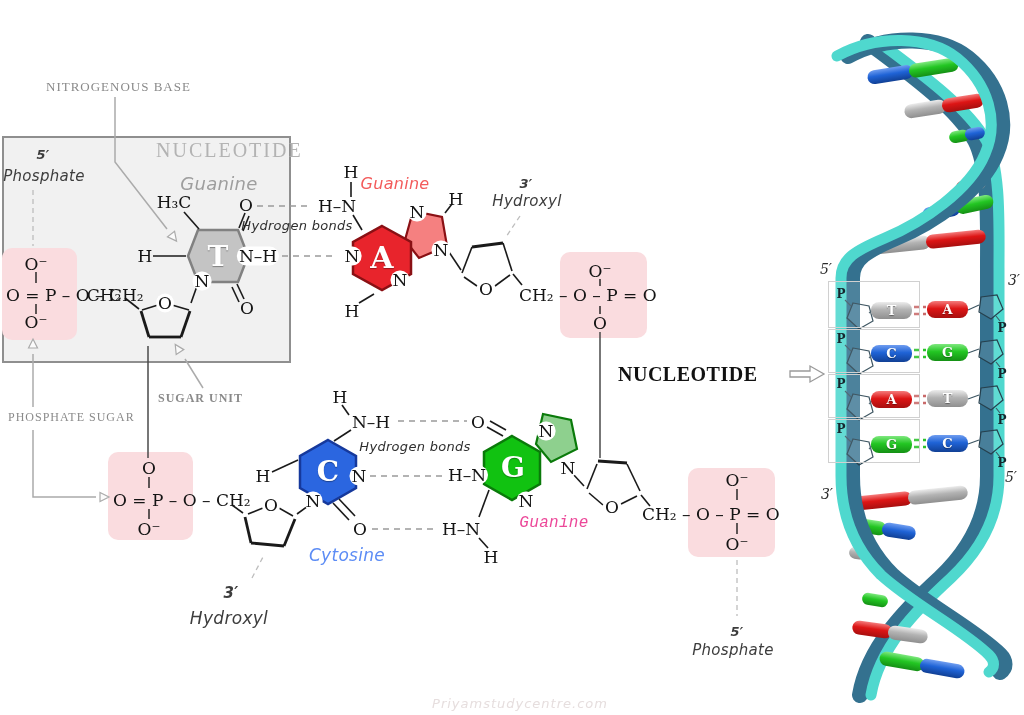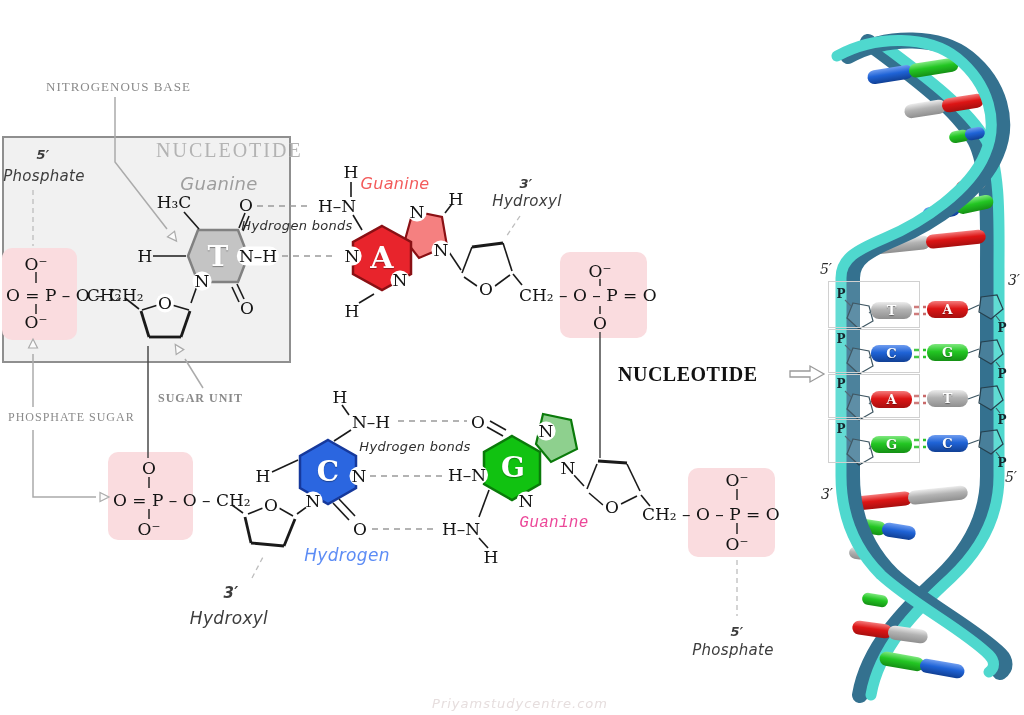--- a/index.html
+++ b/index.html
@@ -313,21 +313,21 @@
   <span class="watermark ctr" style="left:520px;top:703px;position:absolute;">Priyamstudycentre.com</span>
 
   <span class="hand ctr" style="left:43px;top:154px;position:absolute;font-size:13px;font-weight:bold;">5′</span>
   <span class="hand ctr" style="left:44px;top:176px;position:absolute;font-size:15px;">Phosphate</span>
   <span class="hand ctr" style="left:219px;top:183px;position:absolute;font-size:18px;color:#9e9e9e;">Guanine</span>
   <span class="hand ctr" style="left:395px;top:183px;position:absolute;font-size:16px;color:#f35b5b;">Guanine</span>
   <span class="hand ctr" style="left:297px;top:225px;position:absolute;font-size:13px;color:#2f2f2f;">Hydrogen bonds</span>
   <span class="hand ctr" style="left:415px;top:446px;position:absolute;font-size:13px;color:#2f2f2f;">Hydrogen bonds</span>
   <span class="hand ctr" style="left:526px;top:183px;position:absolute;font-size:13px;font-weight:bold;">3′</span>
   <span class="hand ctr" style="left:527px;top:201px;position:absolute;font-size:15px;">Hydroxyl</span>
-  <span class="hand ctr" style="left:347px;top:555px;position:absolute;font-size:17px;color:#5c8cf5;">Hydrogen</span>
+  <span class="hand ctr" style="left:347px;top:555px;position:absolute;font-size:17px;color:#5c8cf5;">Cytosine</span>
   <span class="hand ctr" style="left:554px;top:523px;position:absolute;font-size:16px;color:#ec4899;font-family:Liberation Mono, monospace;">Guanine</span>
   <span class="hand ctr" style="left:231px;top:593px;position:absolute;font-size:15px;font-weight:bold;">3′</span>
   <span class="hand ctr" style="left:229px;top:618px;position:absolute;font-size:17px;">Hydroxyl</span>
   <span class="hand ctr" style="left:737px;top:631px;position:absolute;font-size:13px;font-weight:bold;">5′</span>
   <span class="hand ctr" style="left:733px;top:650px;position:absolute;font-size:15px;">Phosphate</span>
 
   <span class="base-letter ctr" style="left:218px;top:257px;position:absolute;font-size:28px;">T</span>
   <span class="base-letter ctr" style="left:382px;top:258px;position:absolute;font-size:30px;">A</span>
   <span class="base-letter ctr" style="left:328px;top:472px;position:absolute;font-size:28px;">C</span>
   <span class="base-letter ctr" style="left:513px;top:468px;position:absolute;font-size:28px;">G</span>

